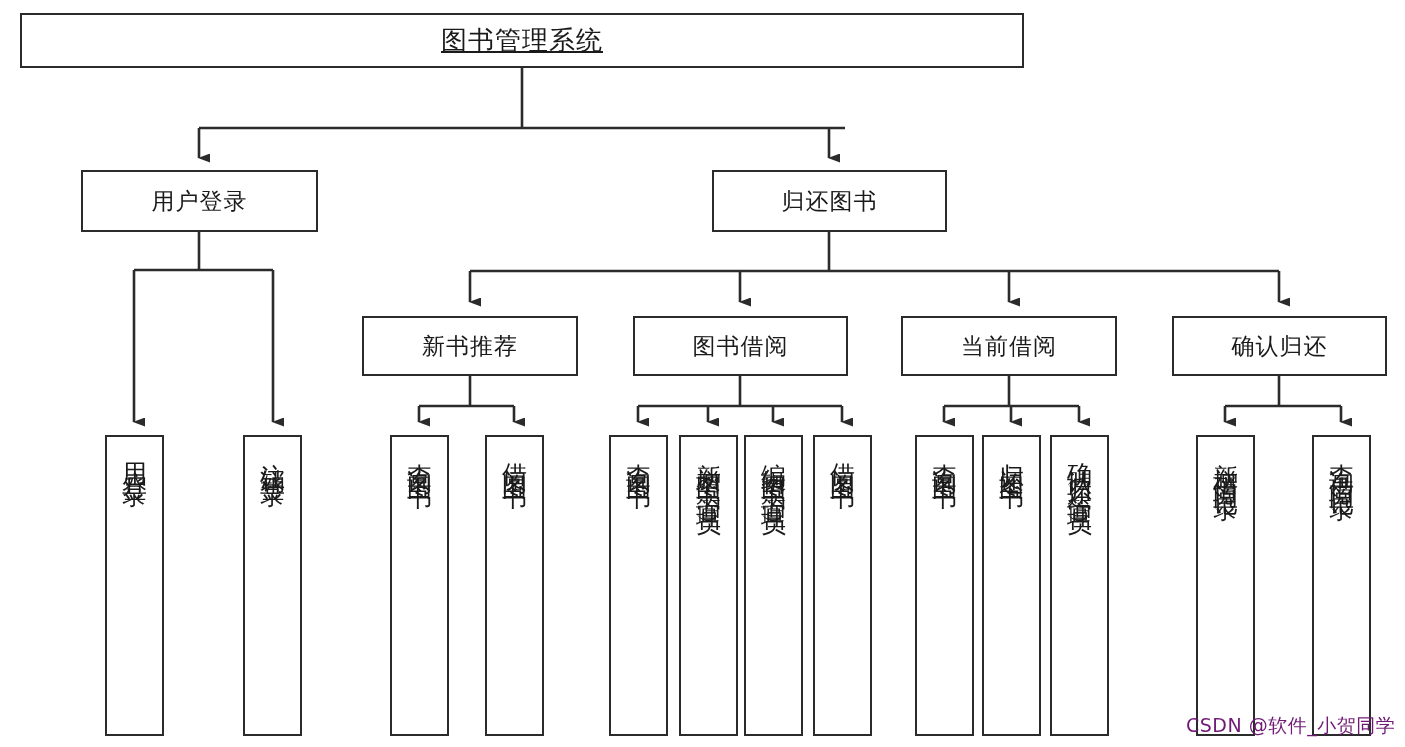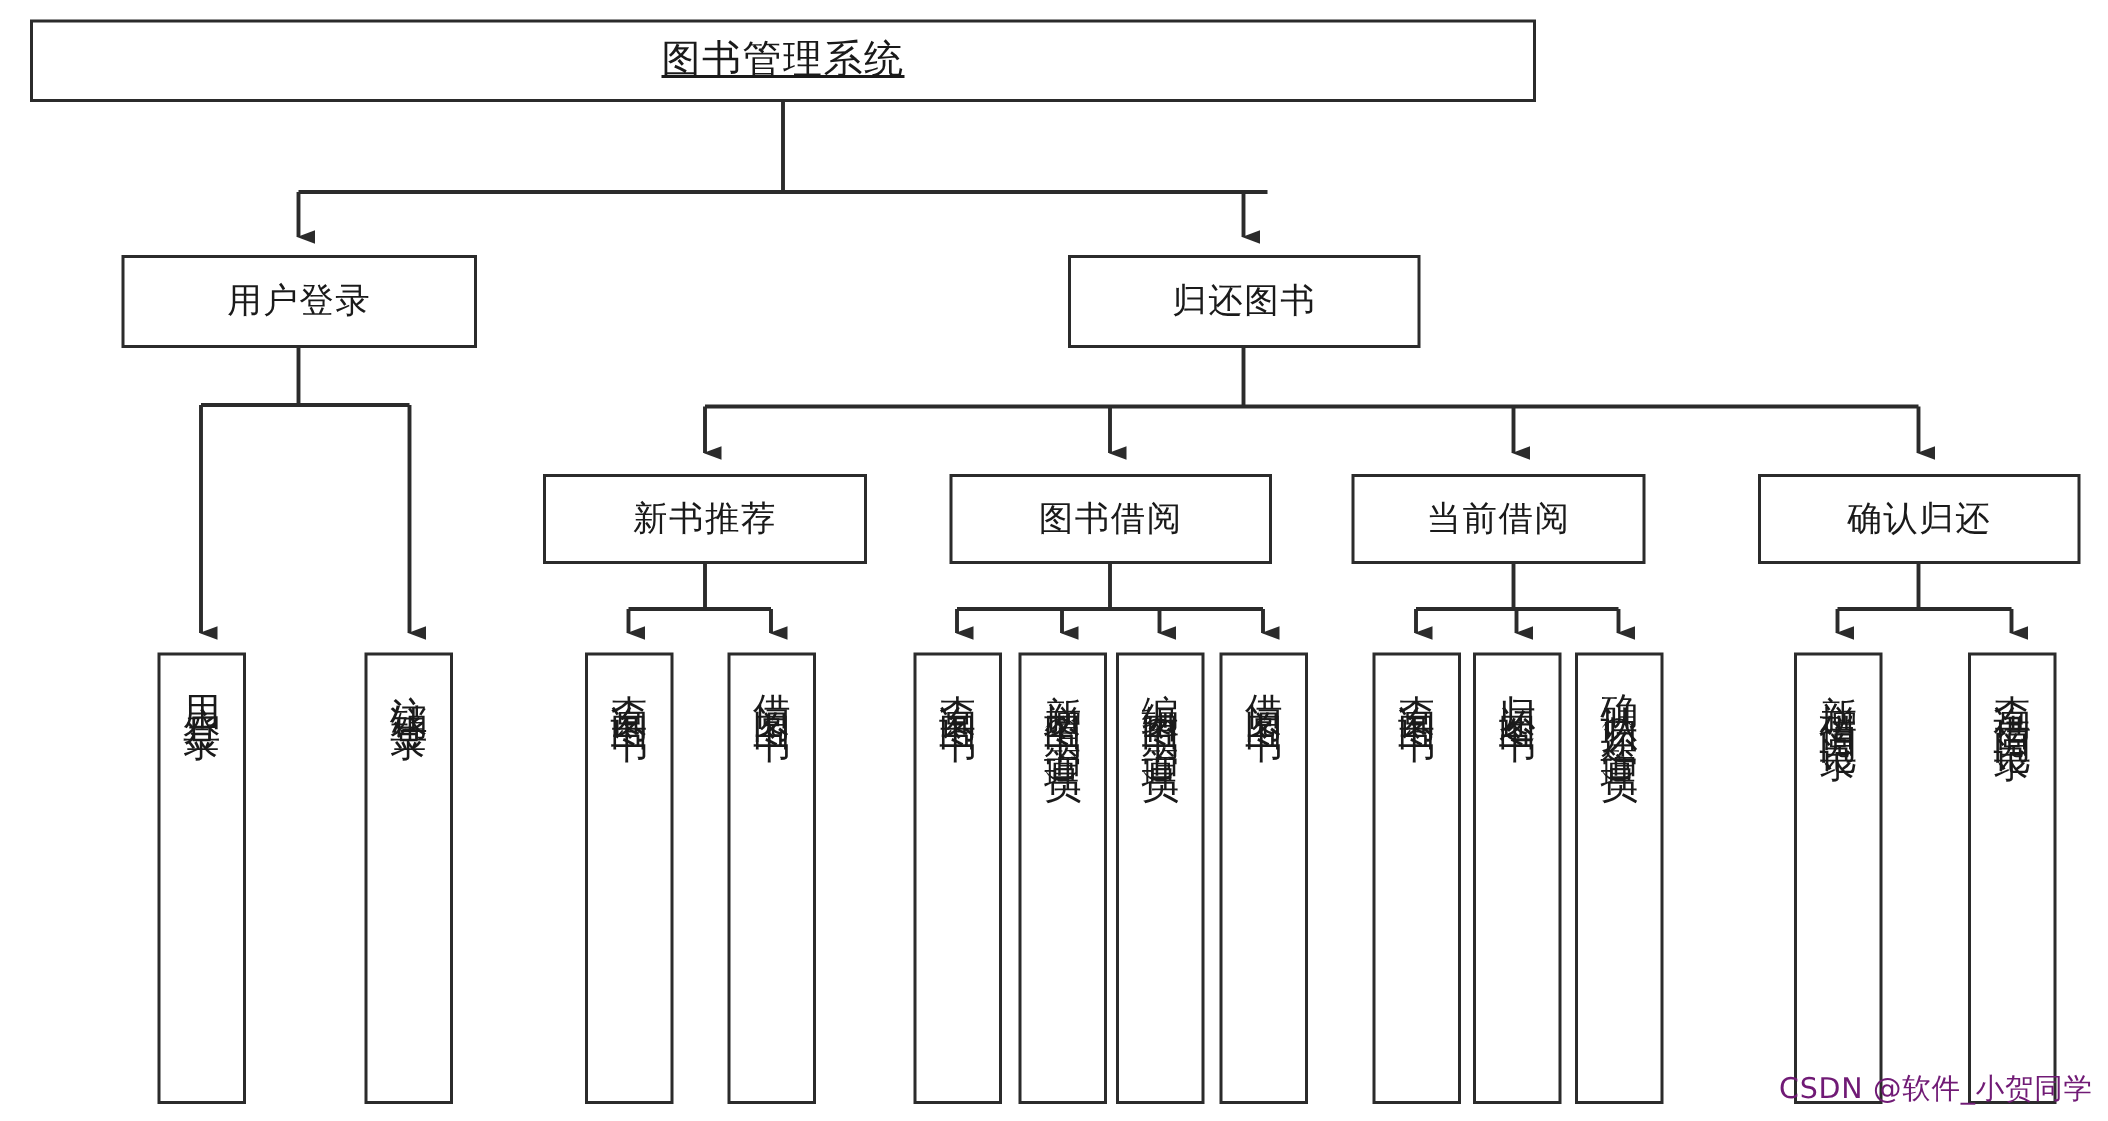--- a/index.html
+++ b/index.html
@@ -128,21 +128,21 @@
   <div class="node h root" style="left:20px;top:13px;width:1004px;height:55px;">图书管理系统</div>
 
   <div class="node h" style="left:81px;top:170px;width:237px;height:62px;">用户登录</div>
 
   <div class="node h" style="left:712px;top:170px;width:235px;height:62px;">归还图书</div>
 
   <div class="node h" style="left:362px;top:316px;width:216px;height:60px;">新书推荐</div>
 
   <div class="node h" style="left:633px;top:316px;width:215px;height:60px;">图书借阅</div>
 
-  <div class="node h" style="left:901px;top:316px;width:196px;height:60px;">当前借阅</div>
+  <div class="node h" style="left:901px;top:316px;width:216px;height:60px;">当前借阅</div>
 
   <div class="node h" style="left:1172px;top:316px;width:215px;height:60px;">确认归还</div>
 
   <div class="node v" style="left:105px;top:435px;width:59px;height:301px;">
     <span class="vtext">用户登录</span>
   </div>
   <div class="node v" style="left:243px;top:435px;width:59px;height:301px;">
     <span class="vtext">注销登录</span>
   </div>
 

